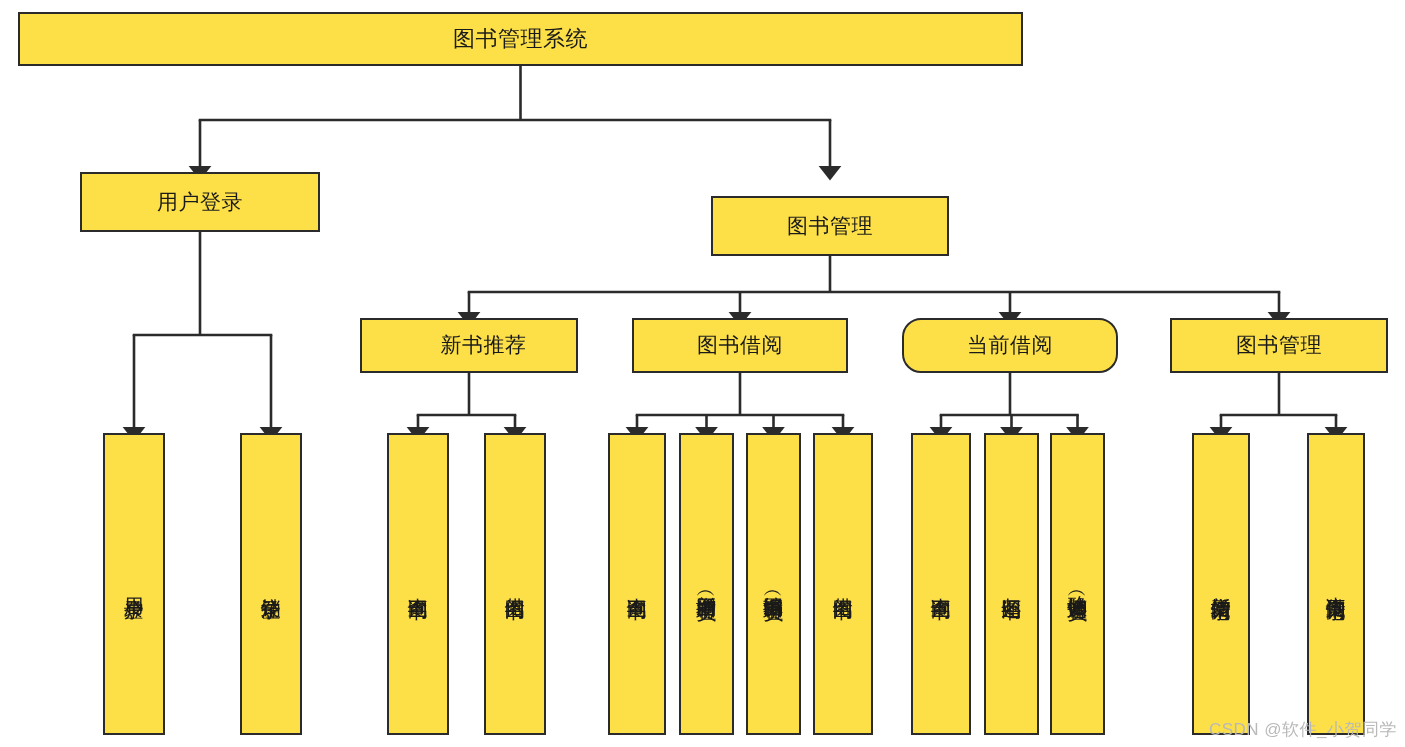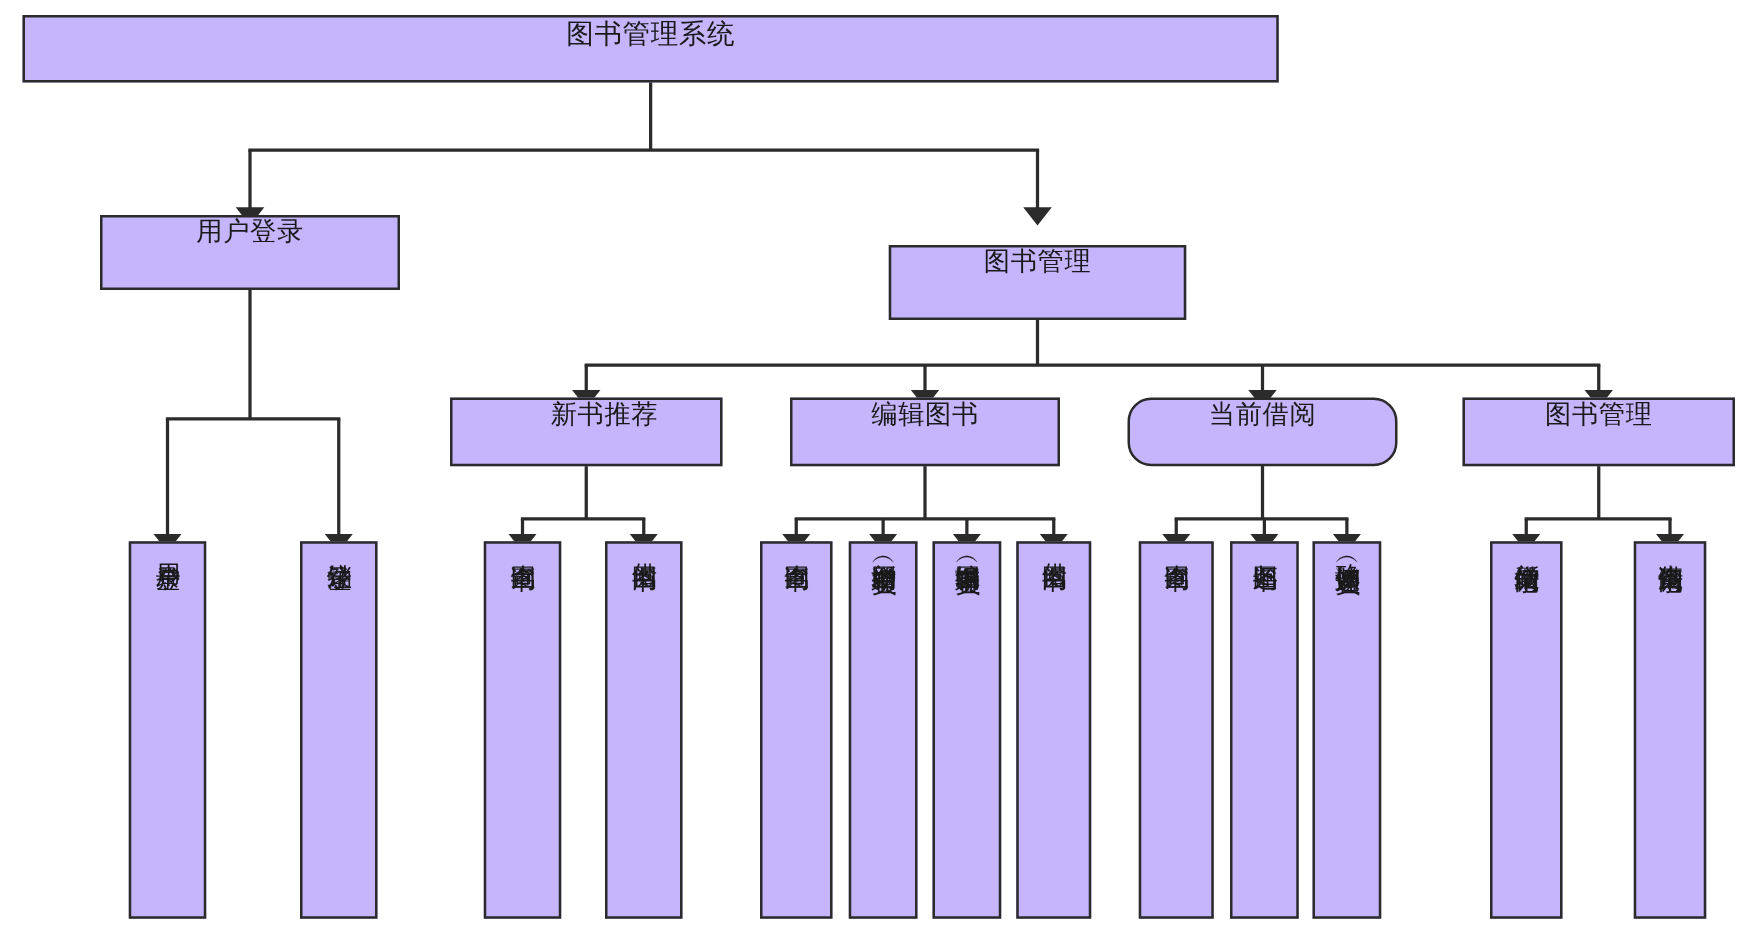--- a/index.html
+++ b/index.html
@@ -22,24 +22,24 @@
     position: absolute;
     left: 0;
     top: 0;
     width: 1405px;
     height: 747px;
     pointer-events: none;
   }
   .node {
     position: absolute;
     box-sizing: border-box;
-    background: #c4b5fd;
+    background: #fde047;
     border: 2px solid #2b2b2b;
     display: flex;
-    align-items: flex-start;
+    align-items: center;
     justify-content: center;
     z-index: 2;
   }
   .node .label {
     color: #1a1a1a;
     font-size: 21px;
     line-height: 1.18;
     letter-spacing: 0.5px;
     white-space: nowrap;
     text-align: center;
@@ -114,21 +114,21 @@
     <span class="label">用户登录</span>
   </div>
   <div class="node" style="left: 711px; top: 172px; width: 238px; height: 60px; margin-top: 24px;">
     <span class="label">图书管理</span>
   </div>
 
   <div class="node" style="left: 360px; top: 318px; width: 218px; height: 55px; padding-left: 29px;">
     <span class="label">新书推荐</span>
   </div>
   <div class="node" style="left: 632px; top: 318px; width: 216px; height: 55px;">
-    <span class="label">编辑图书</span>
+    <span class="label">图书借阅</span>
   </div>
   <div class="node" style="left: 902px; top: 318px; width: 216px; height: 55px; border-radius: 19px;">
     <span class="label">当前借阅</span>
   </div>
   <div class="node" style="left: 1170px; top: 318px; width: 218px; height: 55px;">
     <span class="label">图书管理</span>
   </div>
 
   <div class="node vertical" style="left: 103px; top: 433px; width: 62px; height: 302px;">
     <span class="label">用户登录</span>
@@ -167,14 +167,15 @@
     <span class="label">确认归还（管理员）</span>
   </div>
 
   <div class="node vertical" style="left: 1192px; top: 433px; width: 58px; height: 302px;">
     <span class="label">新增借阅记录</span>
   </div>
   <div class="node vertical" style="left: 1307px; top: 433px; width: 58px; height: 302px;">
     <span class="label">查询借阅记录</span>
   </div>
 
+  <div id="watermark">CSDN @软件_小贺同学</div>
 
 </div>
 
 </body></html>

